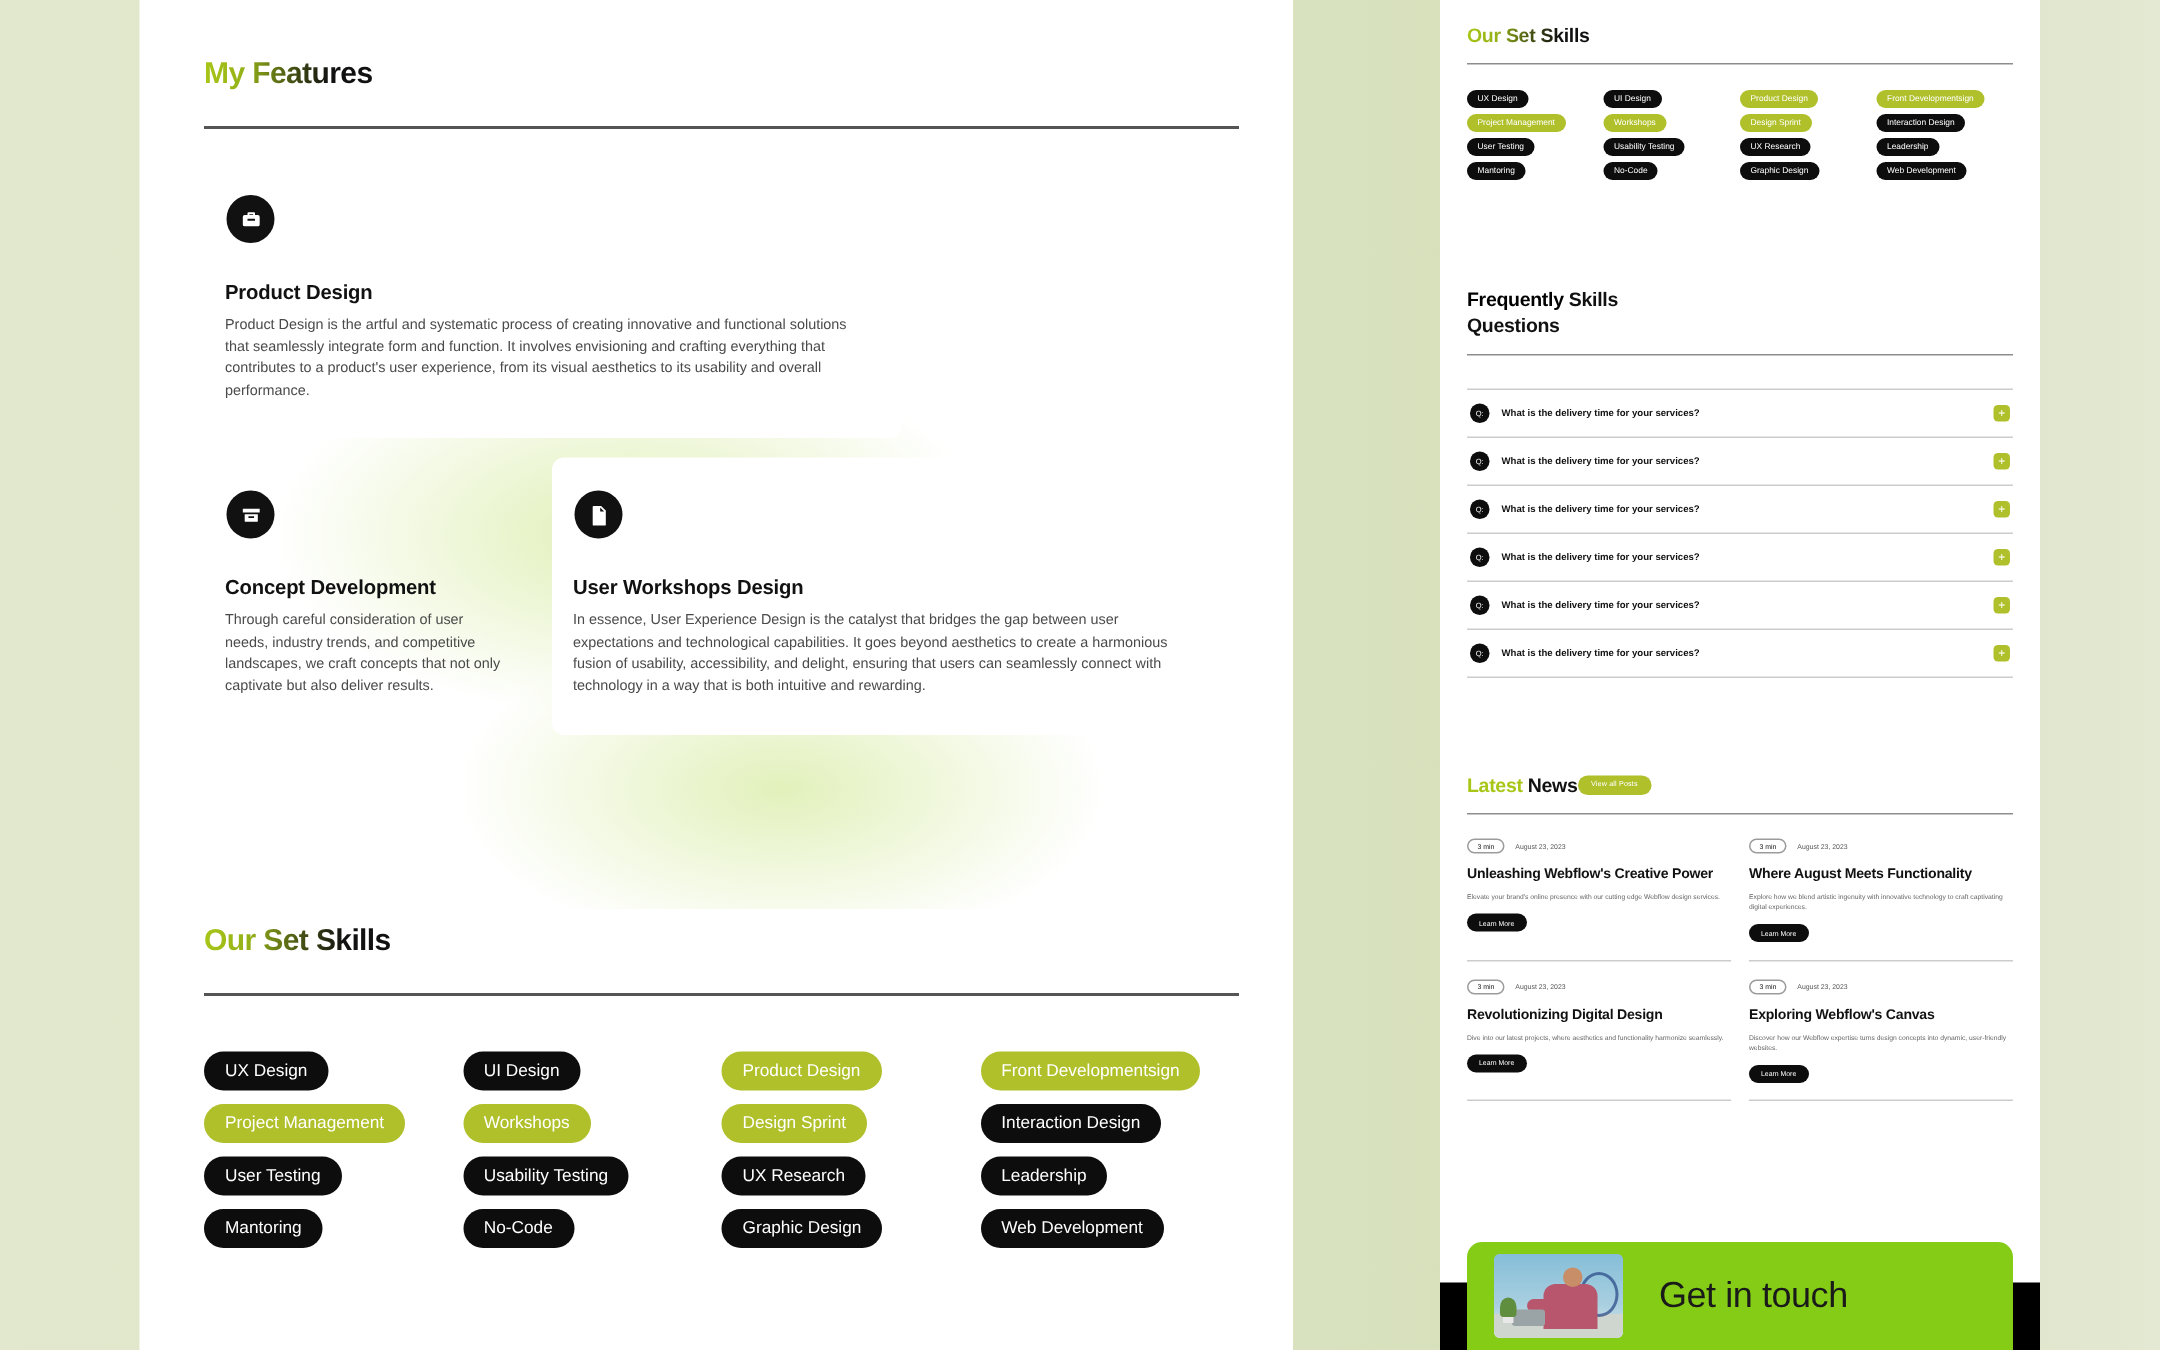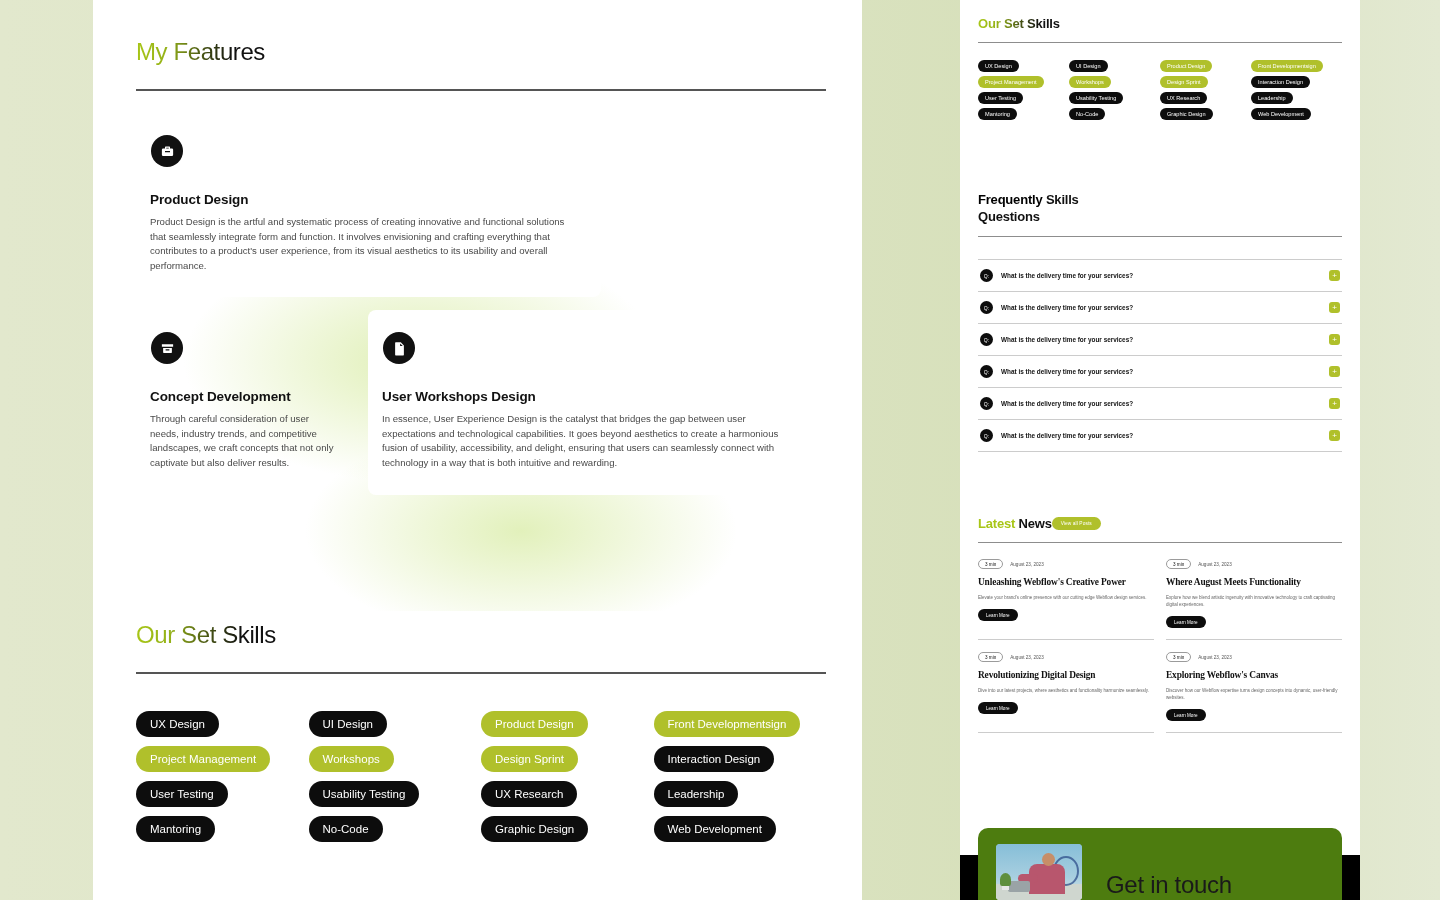--- a/index.html
+++ b/index.html
@@ -13,21 +13,21 @@
   .stage { position:relative; width:1440px; height:900px; }
 
   
   .panel-left {
     position:absolute; left:93px; top:0; width:769px; height:900px;
     background:#fff; overflow:hidden;
   }
   .inner-left { position:absolute; left:43px; top:0; width:690px; }
 
   .sec-title {
-    font-size:24px; font-weight:400; letter-spacing:-0.4px;
+    font-size:20px; font-weight:700; letter-spacing:-0.4px;
     padding-top:38px;
   }
   .grad-title {
     background:linear-gradient(90deg,#a8c617 0%, #93b018 25%, #3f4a14 55%, #111 75%);
     -webkit-background-clip:text; background-clip:text; color:transparent;
     display:inline-block;
   }
   .rule { height:2px; background:#555; margin-top:23px; }
 
   
@@ -108,32 +108,32 @@
   .news-head { display:flex; align-items:center; justify-content:flex-start; }
   .viewall {
     background:#b0c02b; color:#fff; border-radius:10px; padding:4px 9px;
     font-size:4.8px; letter-spacing:.1px;
   }
   .news-grid { display:flex; flex-wrap:wrap; gap:0 12px; margin-top:16px; }
   .news-card { width:176px; border-bottom:1px solid #ccc; padding-bottom:11px; margin-bottom:12px; }
   .news-meta { display:flex; align-items:center; gap:7px; }
   .readtime { border:1px solid #9b9b9b; border-radius:9px; padding:1.5px 6px; font-size:4.6px; }
   .newsdate { font-size:4.6px; color:#555; }
-  .news-title { font-size:9.4px; font-weight:700; line-height:1.28; margin-top:7px; letter-spacing:-0.15px;font-family:Liberation Serif, serif; }
+  .news-title { font-size:9.4px; font-weight:700; line-height:1.28; margin-top:7px; letter-spacing:-0.15px; }
   .news-desc { font-size:4.5px; line-height:1.55; color:#666; margin-top:7px; }
   .learnmore {
     display:inline-block; background:#0d0d0d; color:#fff; border-radius:9px;
     padding:3.5px 8px; font-size:4.6px; margin-top:7px;
   }
 
   
   .cta {
     position:absolute; left:978px; top:828px; width:364px; height:72px;
-    background:#4d7c0f; border-radius:10px 10px 0 0; overflow:hidden;
-    display:flex; align-items:flex-end;
+    background:#84cc16; border-radius:10px 10px 0 0; overflow:hidden;
+    display:flex; align-items:center;
   }
   .cta-photo {
     width:86px; height:56px; margin-left:18px; border-radius:4px; overflow:hidden;
     background:linear-gradient(180deg,#8fc3d9 0%, #a9d2e2 45%, #c9dde4 100%);
     position:relative; flex:0 0 auto;
   }
   .cta-photo .wall { position:absolute; inset:0; background:linear-gradient(180deg,#86bed8 0%,#a8cfe0 60%,#dfe7e5 100%); }
   .cta-photo .desk { position:absolute; left:0; bottom:0; width:100%; height:16px; background:#cfd6cf; }
   .cta-photo .person-head { position:absolute; left:46px; top:9px; width:13px; height:13px; border-radius:50%; background:#c78e68; }
   .cta-photo .person-body { position:absolute; left:33px; top:20px; width:36px; height:30px; border-radius:8px 8px 0 0; background:#b8566d; }

